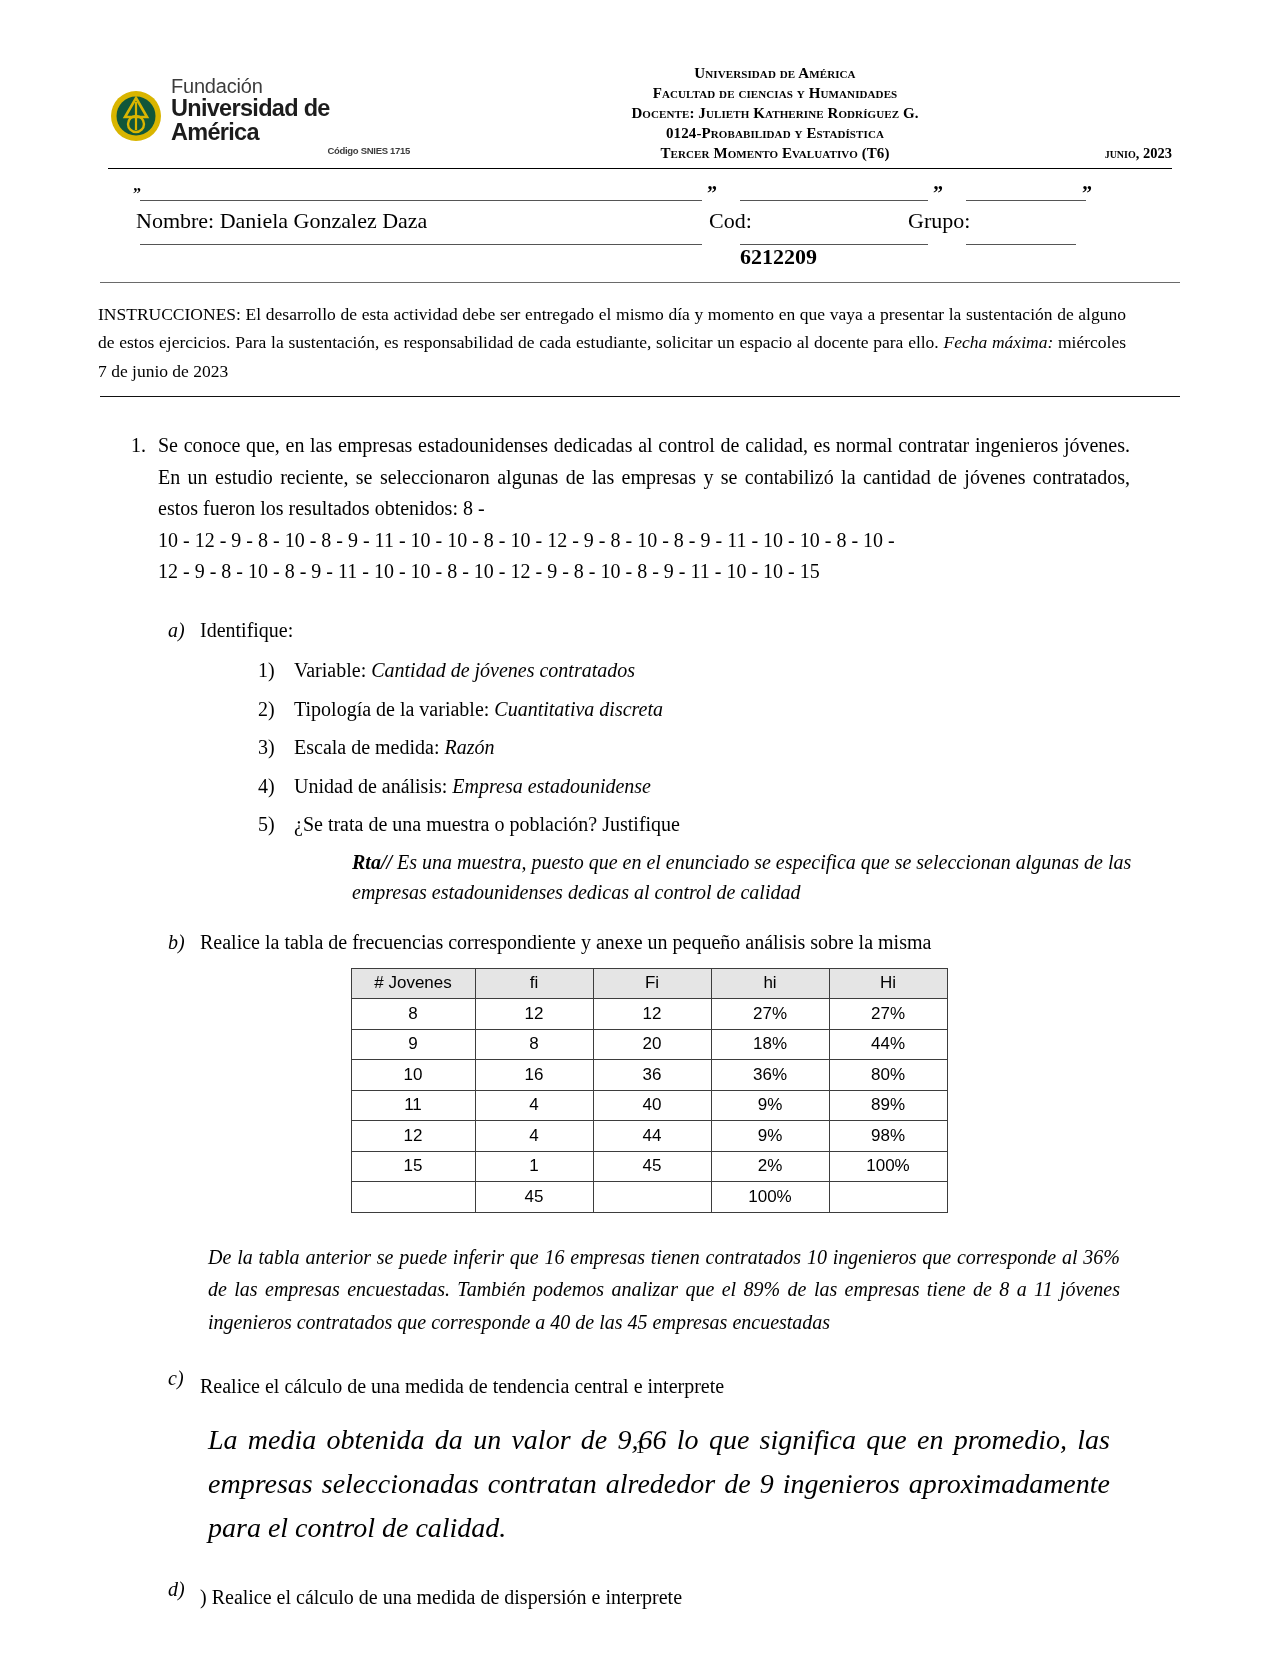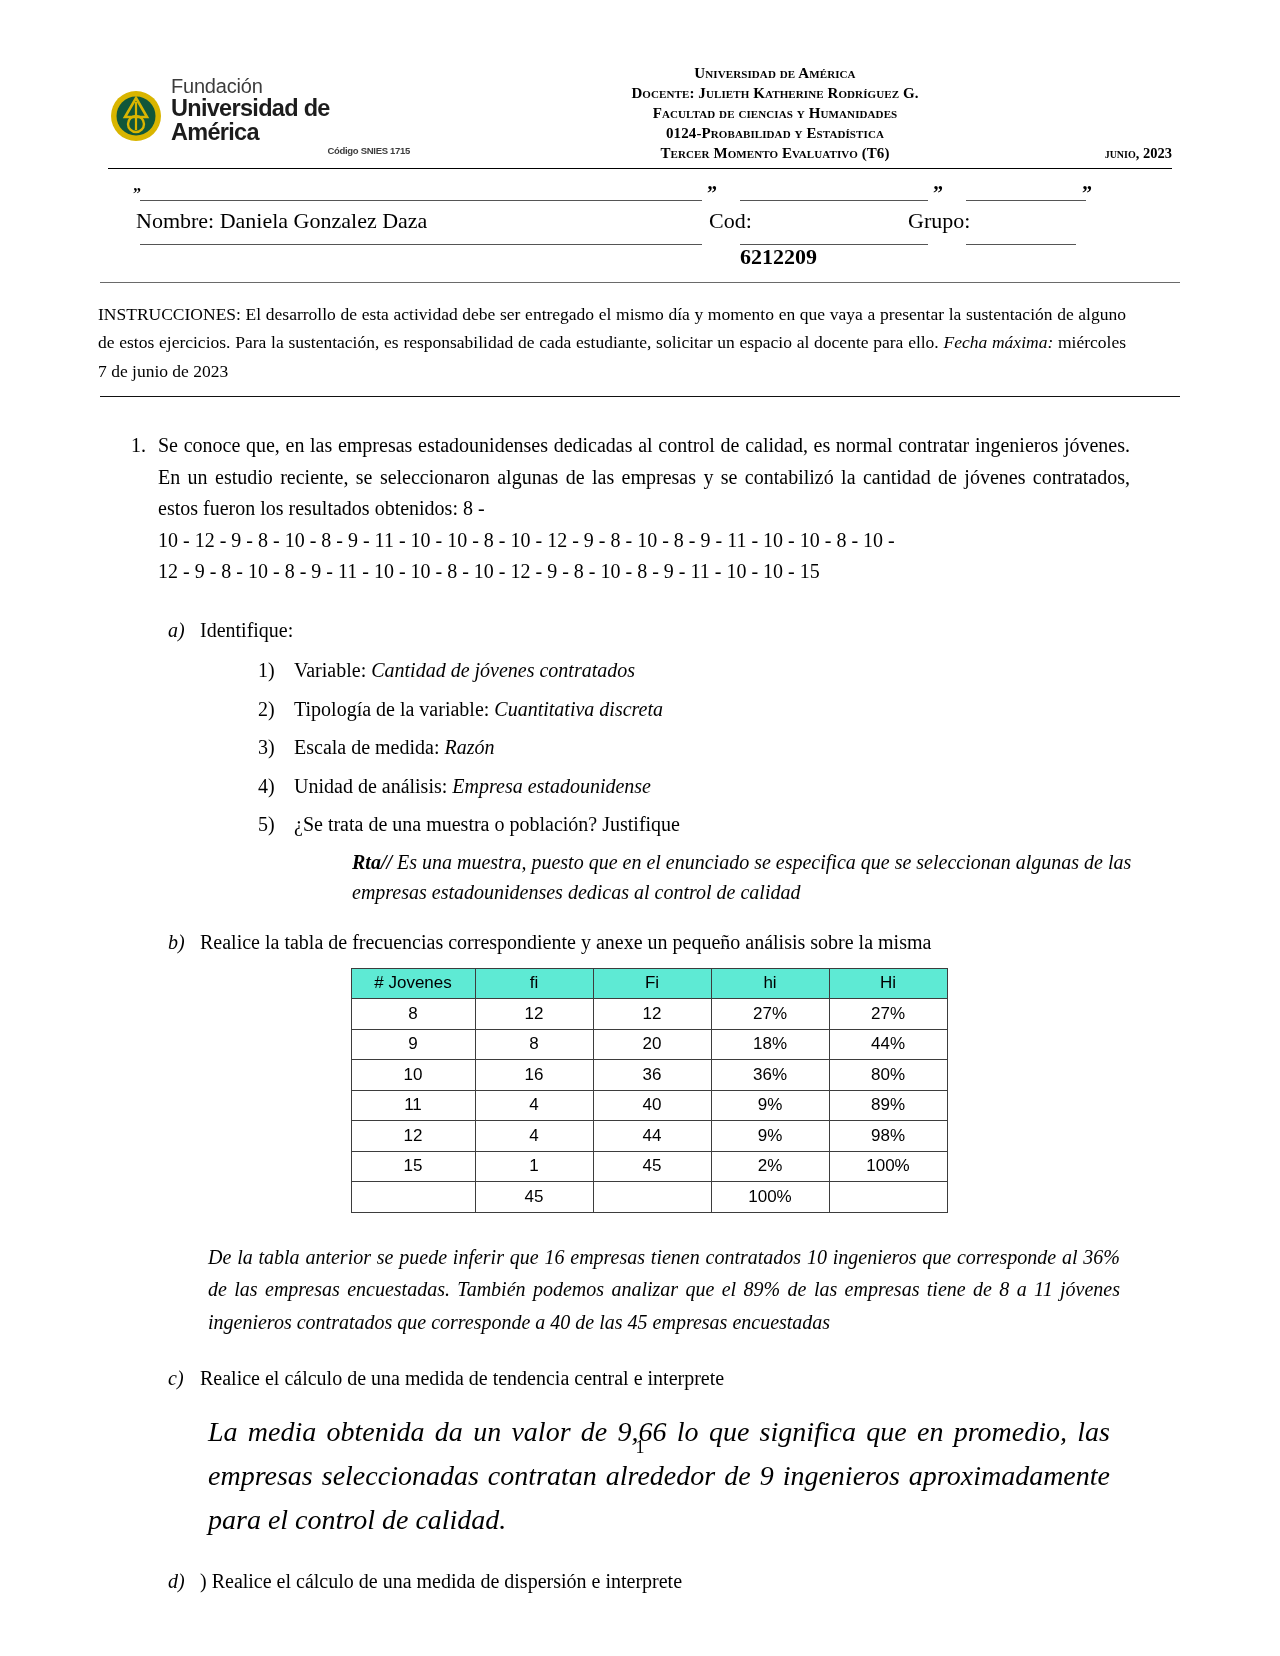--- a/index.html
+++ b/index.html
@@ -237,21 +237,21 @@
   table.freq td, table.freq th {
     border: 1.1px solid #3d3d3d;
     width: 118px;
     height: 30.5px;
     text-align: center;
     vertical-align: middle;
     font-weight: 400;
     padding: 0 4px;
   }
   table.freq thead th {
-    background: #5eead4;
+    background: #e5e5e5;
     font-weight: 400;
   }
   table.freq th.col-jovenes { width: 124px; }
 
   .analysis {
     margin-top: 28px;
     padding: 0 160px 0 208px;
     font-size: 20px;
     font-style: italic;
     line-height: 1.62;
@@ -259,21 +259,21 @@
   }
 
   .lvl-c {
     display: flex;
     padding: 0 150px 0 168px;
     font-size: 20px;
     line-height: 1.6;
     margin-top: 24px;
   }
   .lvl-c .marker { flex: 0 0 32px; font-style: italic; }
-  .lvl-c .body { flex: 1; }
+  .lvl-c .body { flex: 1; margin-top: 8px; }
 
   .answer-it {
     padding: 0 170px 0 208px;
     font-size: 28px;
     font-style: italic;
     line-height: 1.58;
     margin-top: 16px;
     text-align: justify;
   }
 
@@ -306,22 +306,22 @@
       </div>
       <div class="logo-text">
         <div class="logo-l1">Fundación</div>
         <div class="logo-l2">Universidad de América</div>
         <div class="logo-l3">Código SNIES 1715</div>
       </div>
     </div>
 
     <div class="center-head">
       <div>Universidad de América</div>
+      <div>Facultad de ciencias y Humanidades</div>
       <div>Docente: Julieth Katherine Rodríguez G.</div>
-      <div>Facultad de ciencias y Humanidades</div>
       <div>0124-Probabilidad y Estadística</div>
       <div>Tercer Momento Evaluativo (T6)</div>
     </div>
   </div>
 
   <div class="date-right">junio, 2023</div>
 
   <hr class="hr-thick">
 
   <div class="name-row">

